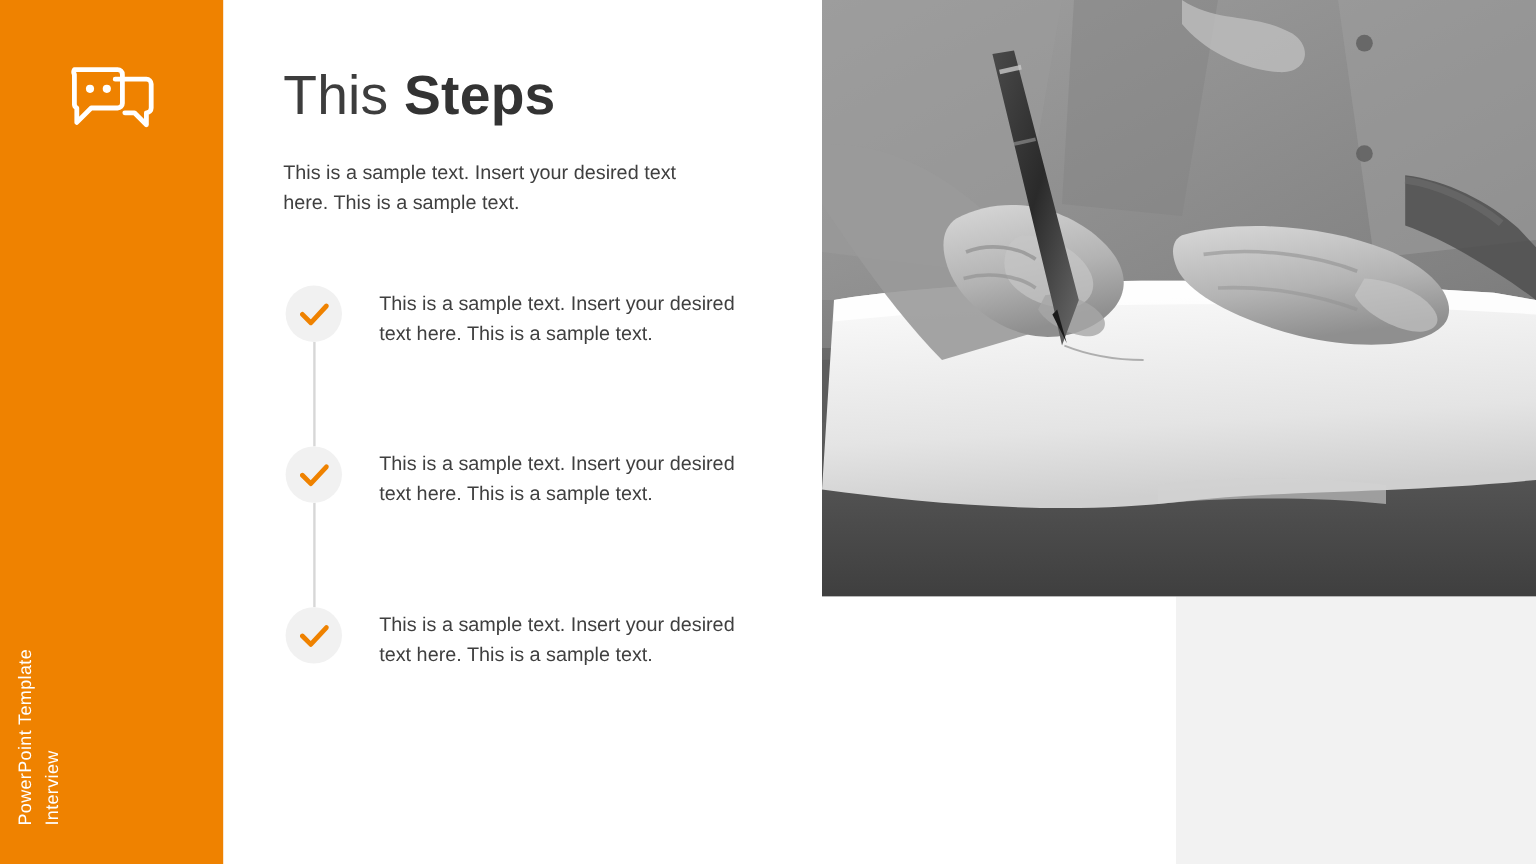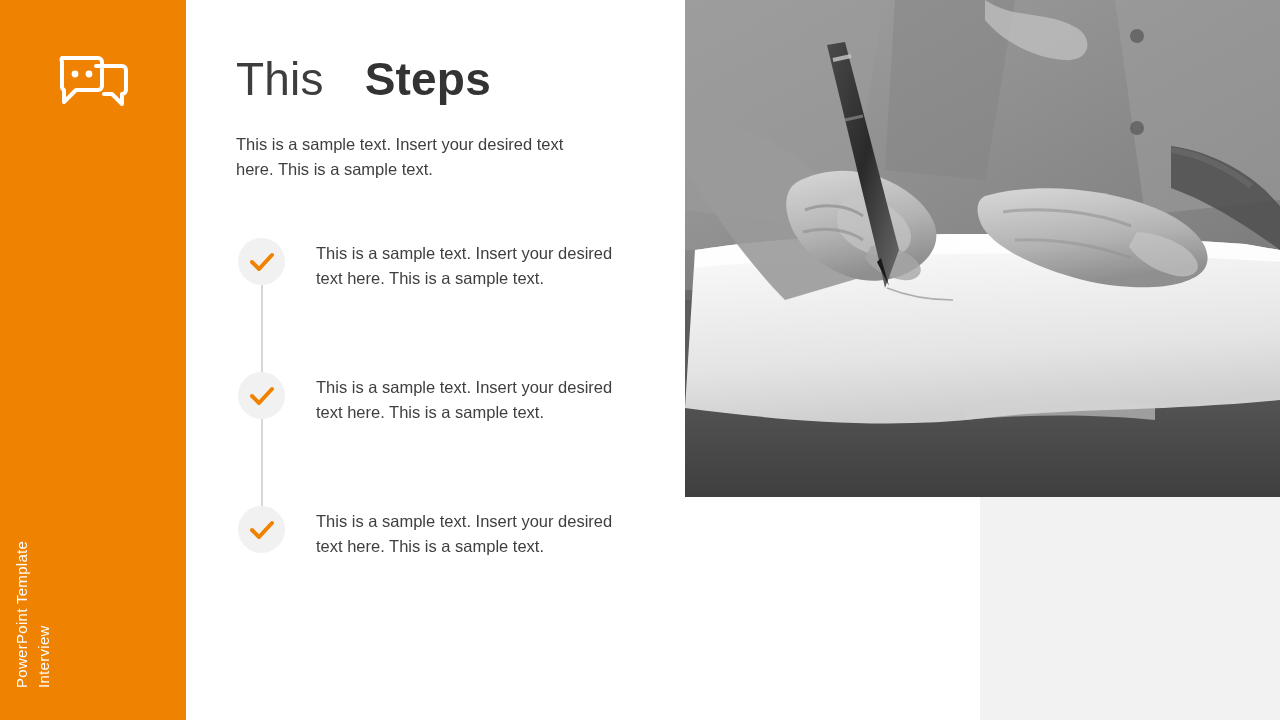--- a/index.html
+++ b/index.html
@@ -101,21 +101,20 @@
     top: 48px;
     font-size: 46px;
     line-height: 62px;
     color: #3d3d3d;
     font-weight: 400;
     letter-spacing: 0.2px;
   }
   .title .bold {
     font-weight: 700;
     color: #333333;
-    margin-left: 28px;
   }
 
   .intro {
     position: absolute;
     left: 236px;
     top: 132px;
     width: 345px;
     font-size: 16.5px;
     line-height: 25px;
     color: #3f3f3f;

